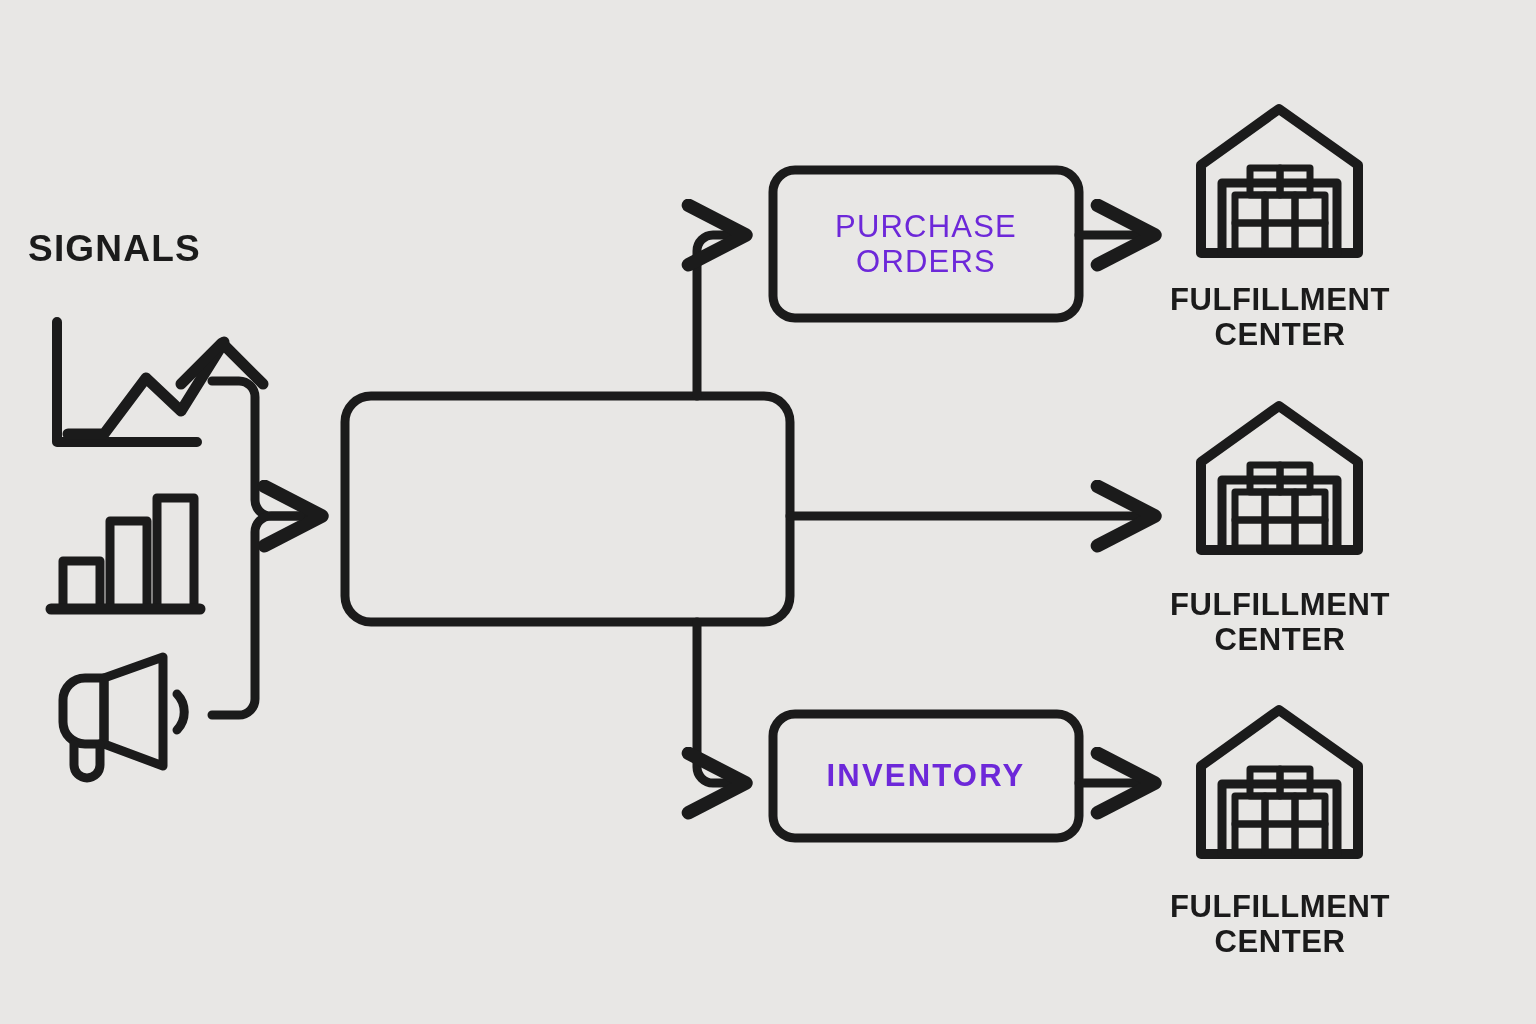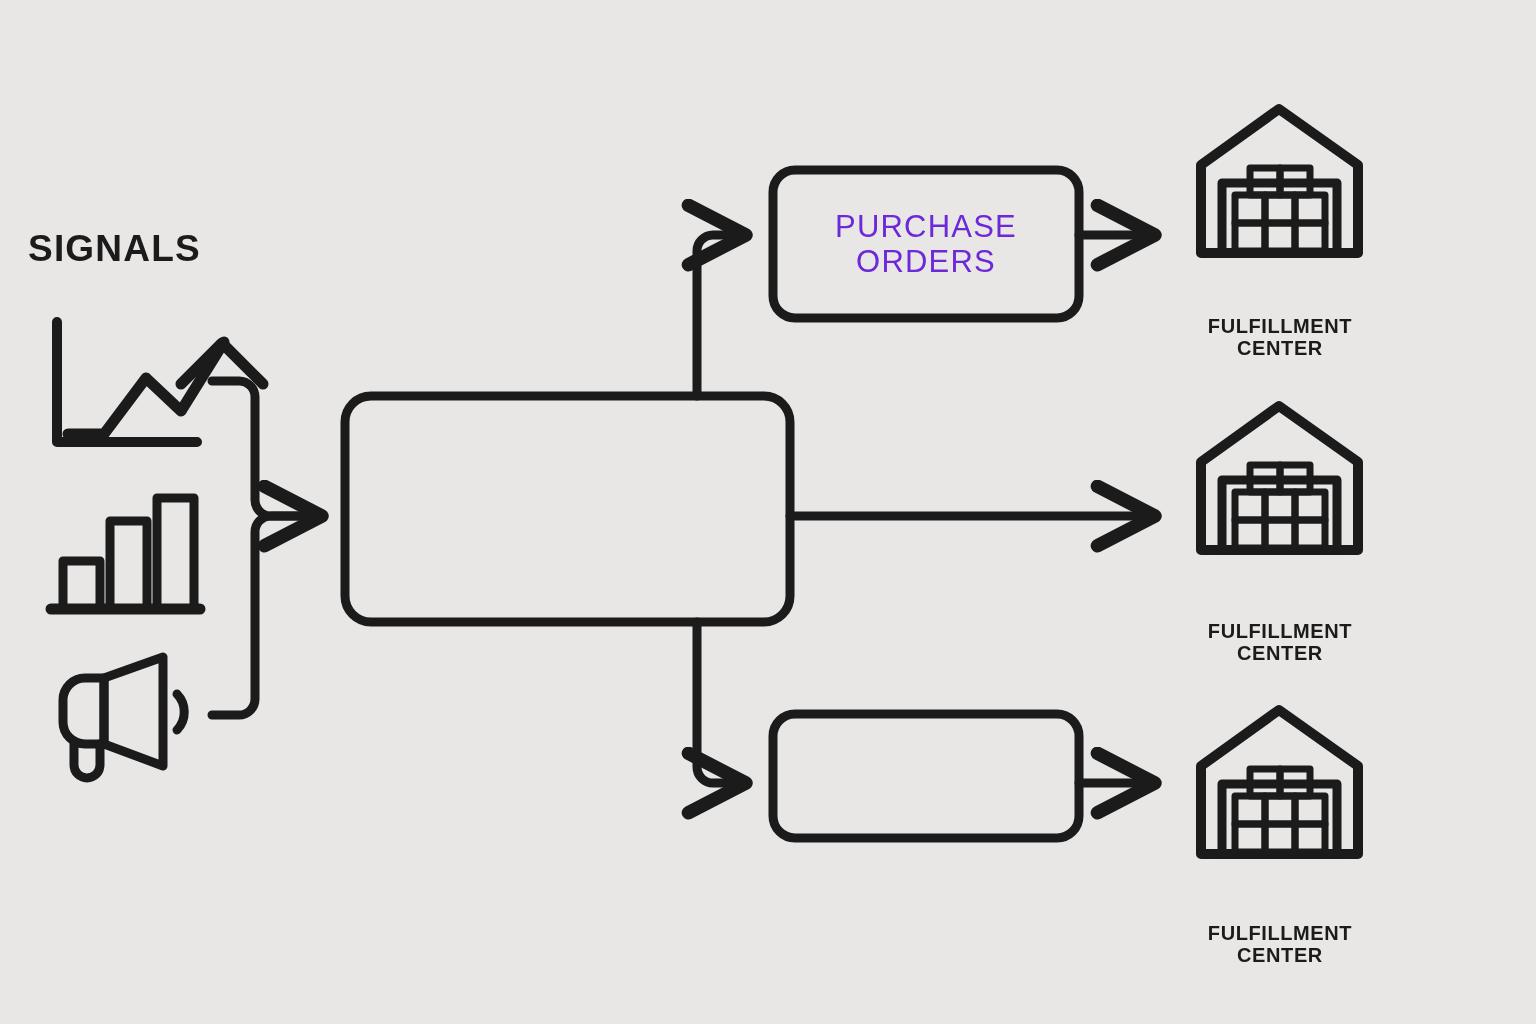--- a/index.html
+++ b/index.html
@@ -63,24 +63,23 @@
     letter-spacing: 1.2px;
   }
   .inv-text {
     left: 773px; top: 714px; width: 306px; height: 124px;
     font-size: 31px;
     font-weight: bold;
     letter-spacing: 2.2px;
   }
   .fc-label {
     width: 300px;
-    font-size: 20px;
+    font-size: 31px;
     font-weight: bold;
     letter-spacing: 0.6px;
-    margin-top: 32px;
   }
   .fc1 { left: 1130px; top: 283px; }
   .fc2 { left: 1130px; top: 588px; }
   .fc3 { left: 1130px; top: 890px; }
 </style>
 </head>
 <body>
 
 <div id="stage">
 
@@ -175,20 +174,21 @@
 
     </g>
   </svg>
 
   <div class="node-label signals-title">SIGNALS</div>
 
 
   <div class="boxtext po-text">PURCHASE
 ORDERS</div>
 
+  <div class="boxtext inv-text">INVENTORY</div>
 
   <div class="node-label fc-label fc1">FULFILLMENT
 CENTER</div>
 
   <div class="node-label fc-label fc2">FULFILLMENT
 CENTER</div>
 
   <div class="node-label fc-label fc3">FULFILLMENT
 CENTER</div>
 

